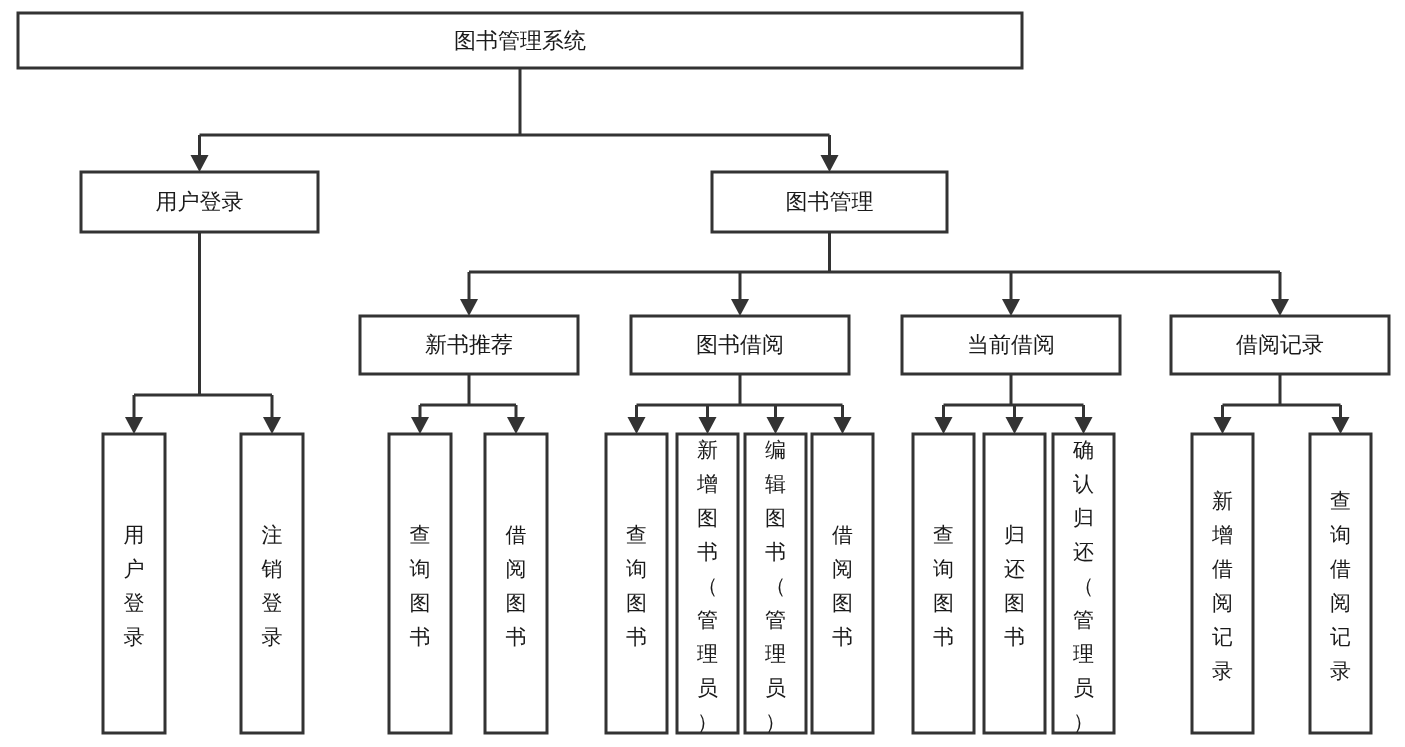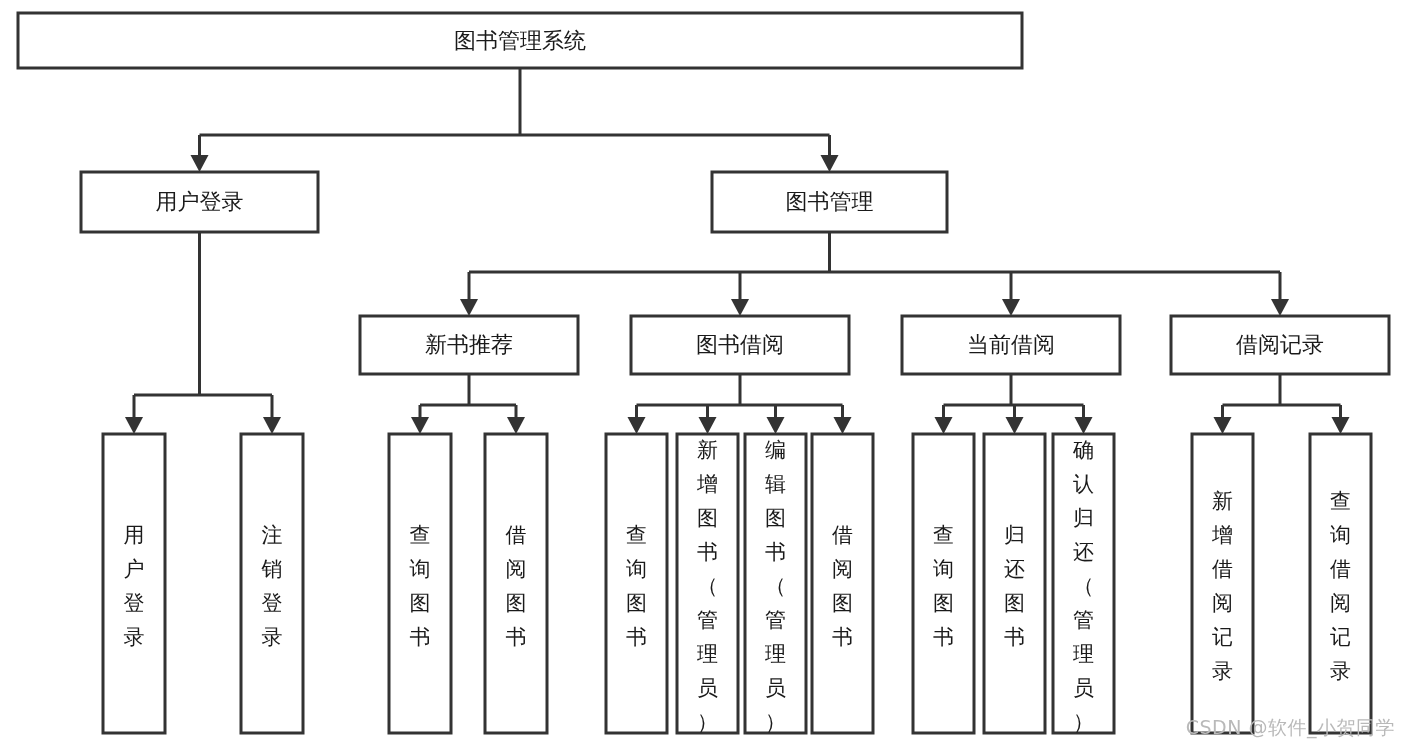--- a/index.html
+++ b/index.html
@@ -223,15 +223,14 @@
           <text x="1222.5" class="node-label-v"><tspan x="1222.5" y="508.02">新</tspan><tspan x="1222.5" y="542.02">增</tspan><tspan x="1222.5" y="576.02">借</tspan><tspan x="1222.5" y="610.02">阅</tspan><tspan x="1222.5" y="644.02">记</tspan><tspan x="1222.5" y="678.02">录</tspan></text>
         </g>
         <g>
           <rect x="1310" y="434" width="61" height="299" class="node-box"></rect>
           <text x="1340.5" class="node-label-v"><tspan x="1340.5" y="508.02">查</tspan><tspan x="1340.5" y="542.02">询</tspan><tspan x="1340.5" y="576.02">借</tspan><tspan x="1340.5" y="610.02">阅</tspan><tspan x="1340.5" y="644.02">记</tspan><tspan x="1340.5" y="678.02">录</tspan></text>
         </g>
       </g>
 
   </svg>
 
-  <div class="watermark-text">CSDN @软件_小贺同学</div>
 
 </div>
 
 </body></html>

